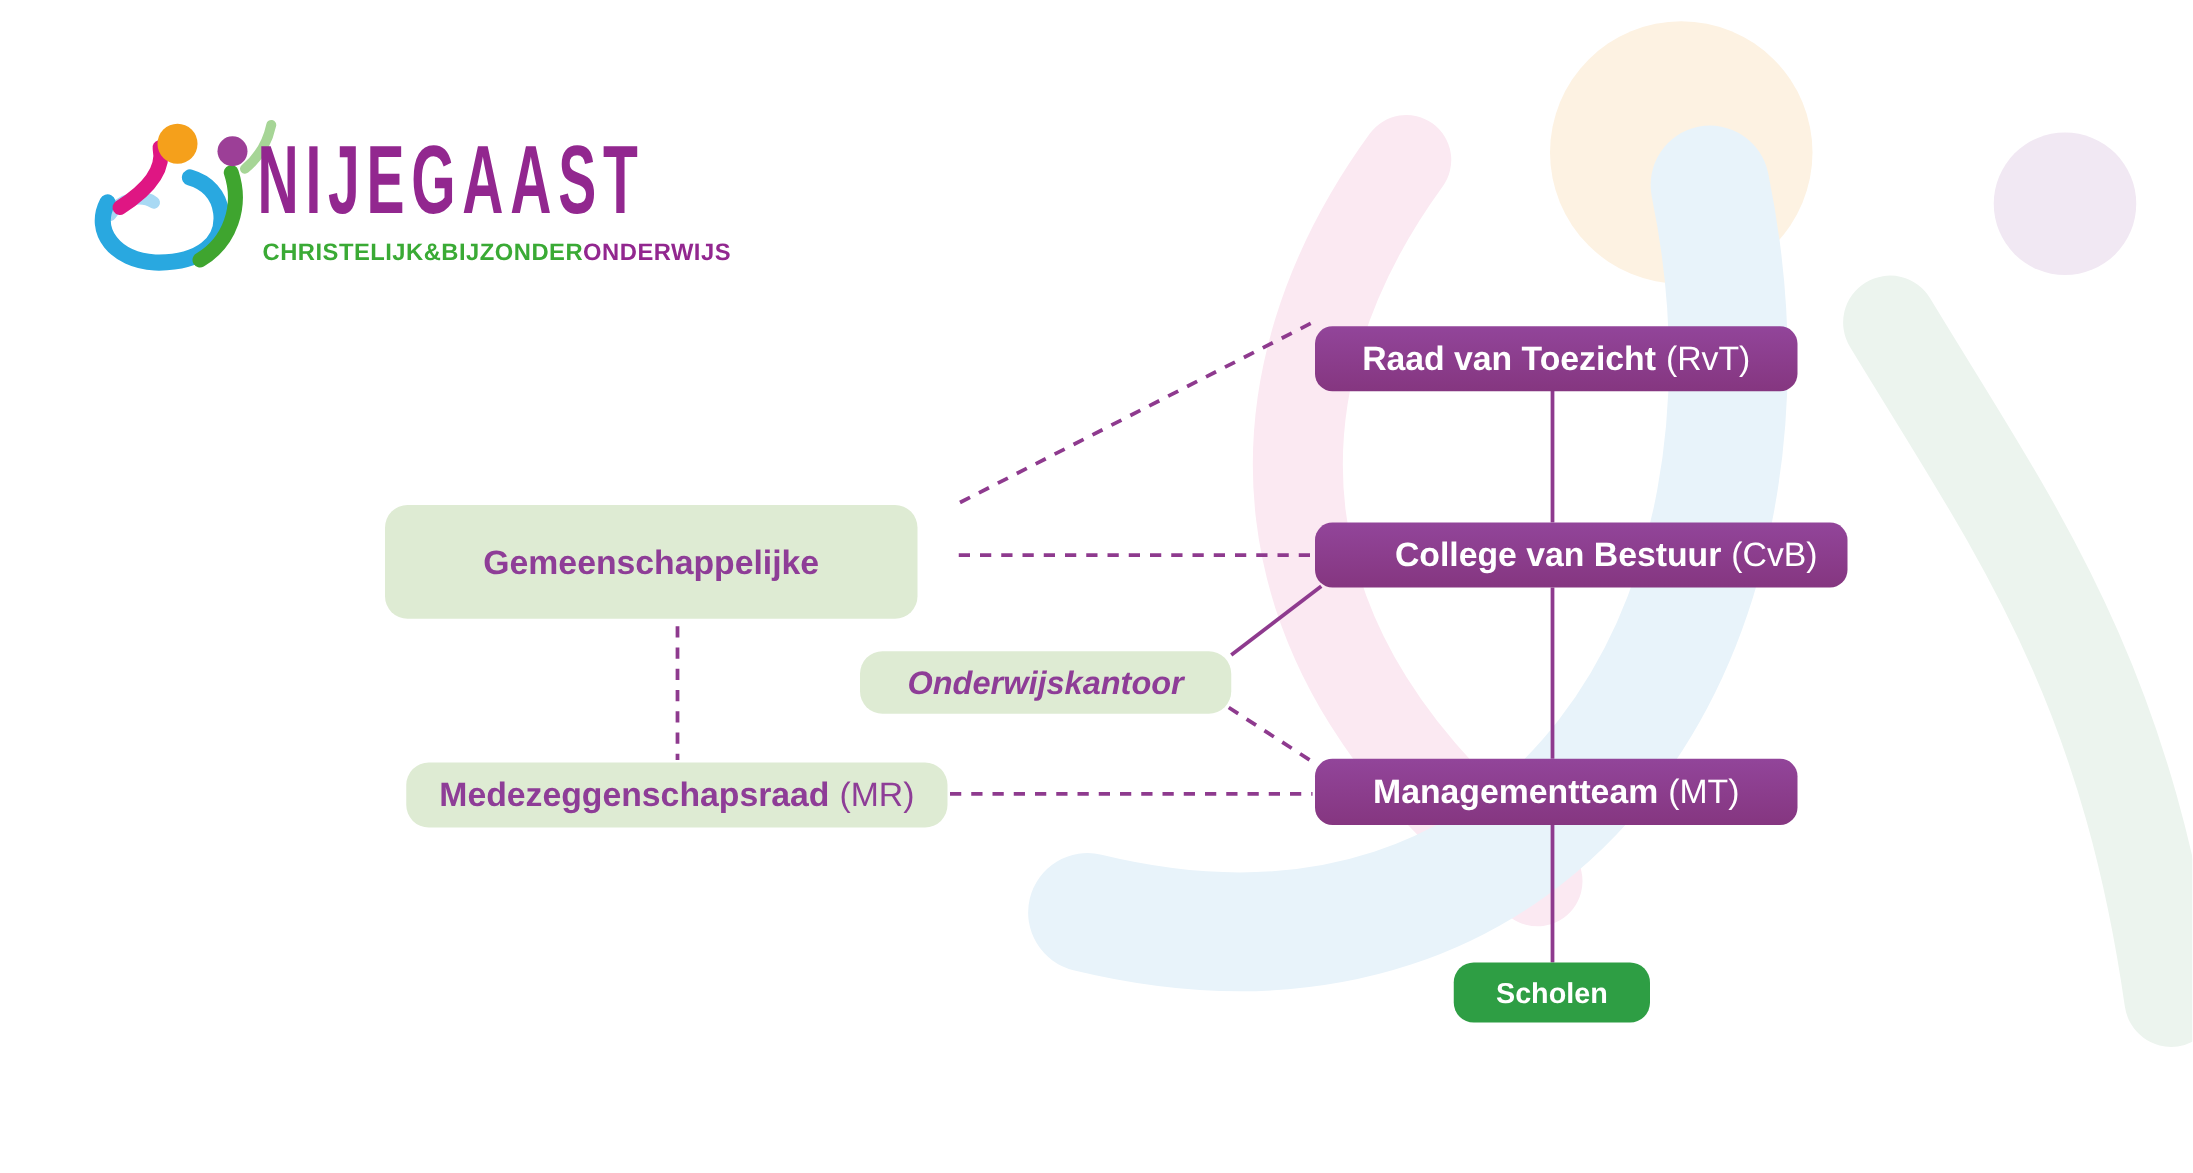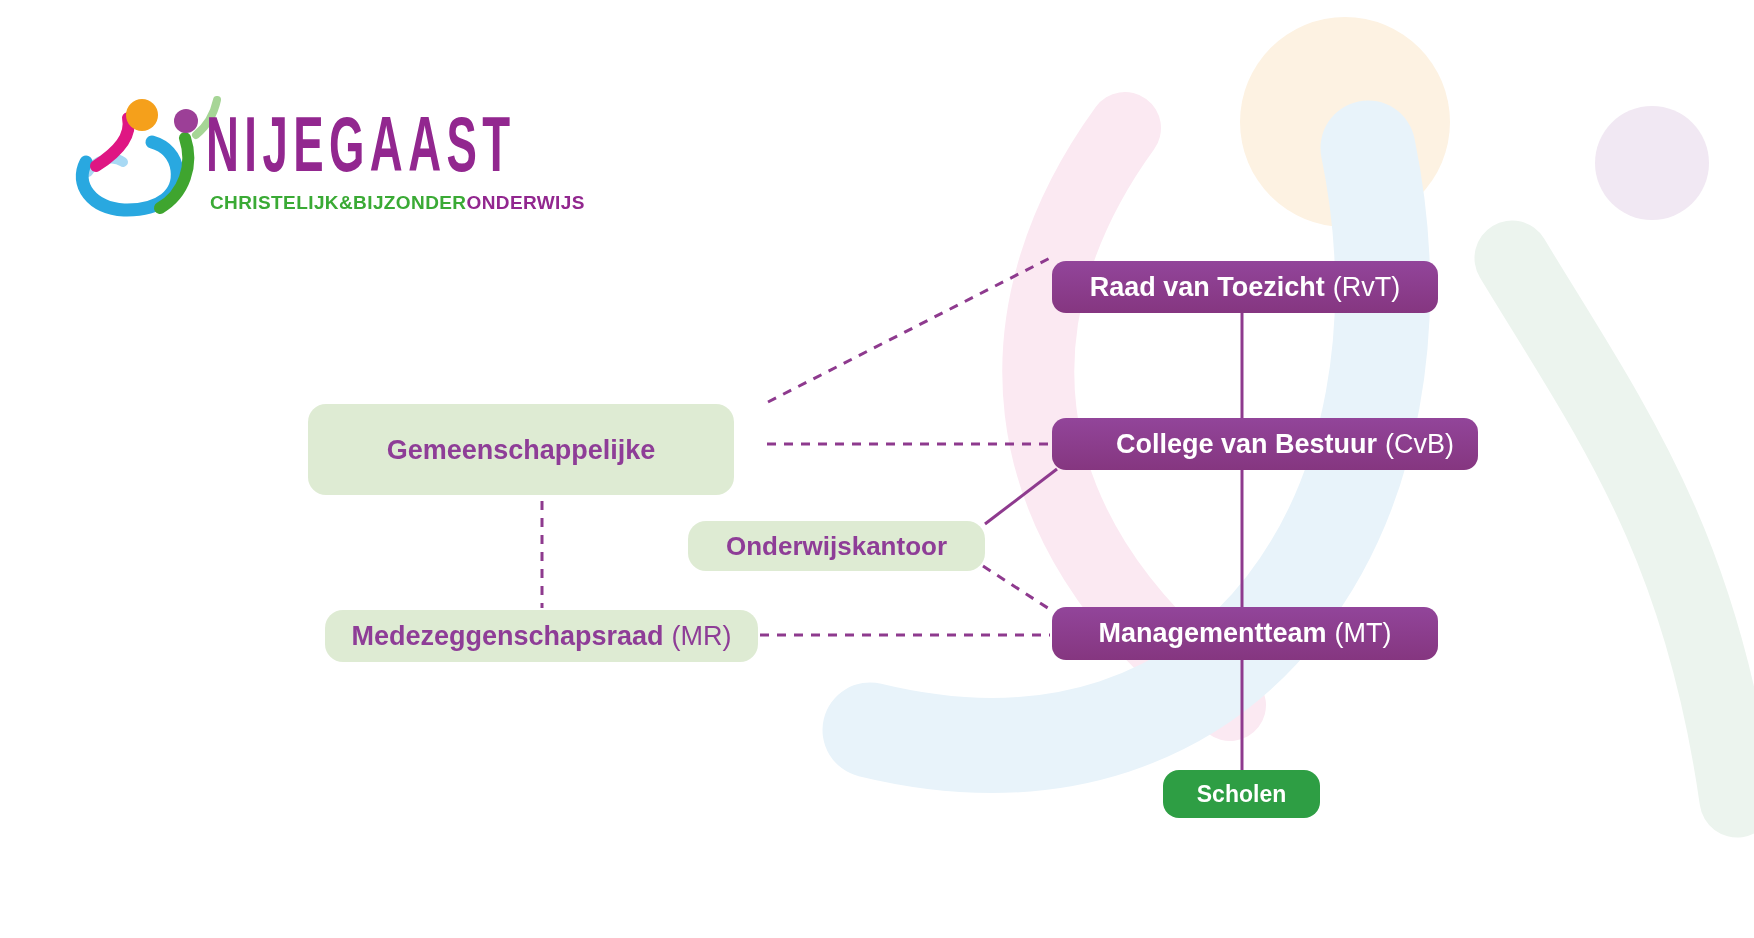--- a/index.html
+++ b/index.html
@@ -39,21 +39,21 @@
   .lightgreen{
     background:#deebd3;border-radius:18px;color:#8e3d97;font-size:27px;
   }
   .green{
     background:#2e9e44;border-radius:16px;color:#ffffff;font-size:23px;
   }
   #node-rvt{left:1052px;top:227px;width:386px;height:52px;margin-top:34px;}
   #node-cvb{left:1052px;top:418px;width:386px;height:52px;padding-left:40px;}
   #node-mt {left:1052px;top:607px;width:386px;height:53px;}
   #node-gmr{left:308px;top:392px;width:426px;height:91px;flex-direction:row;justify-content:center;line-height:34px;margin-top:12px;}
-  #node-ok {left:688px;top:521px;width:297px;height:50px;font-size:26px;}
+  #node-ok {left:688px;top:521px;width:297px;height:50px;font-size:26px;font-style:italic;}
   #node-mr {left:325px;top:610px;width:433px;height:52px;}
   #node-scholen{left:1163px;top:770px;width:157px;height:48px;}
   .gmr-row{display:block;text-align:center;}
 </style>
 </head>
 <body>
 
 <div id="canvas">
 
   <svg class="layer" width="1754" height="938" viewBox="0 0 1754 938">

